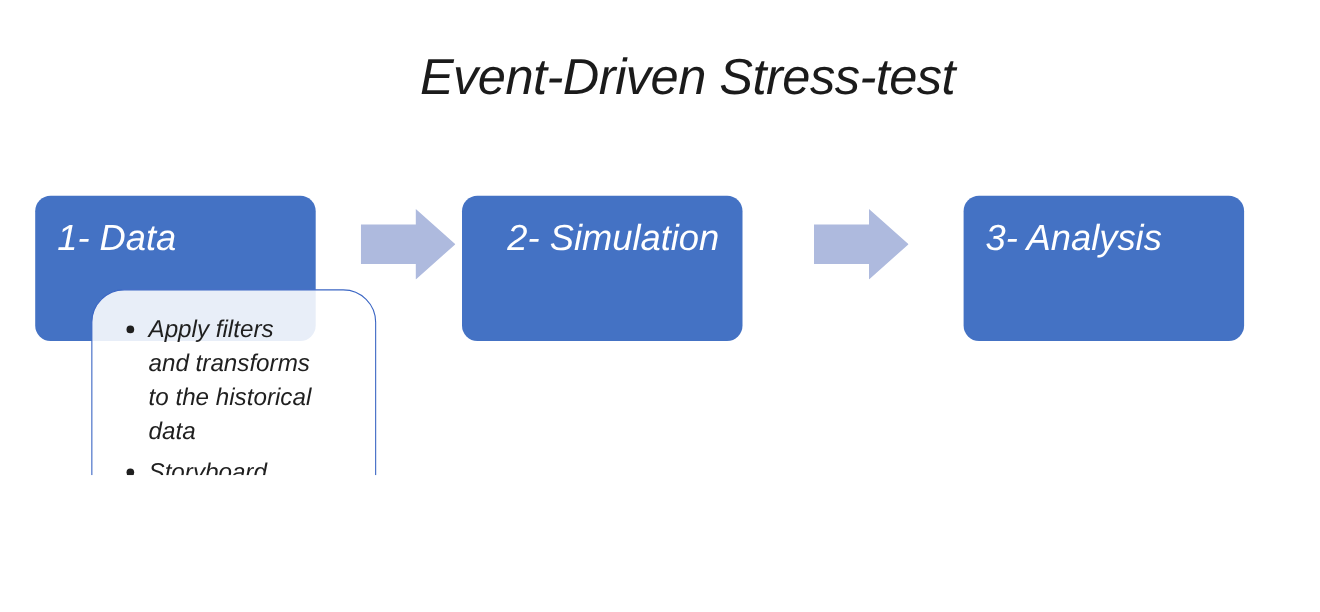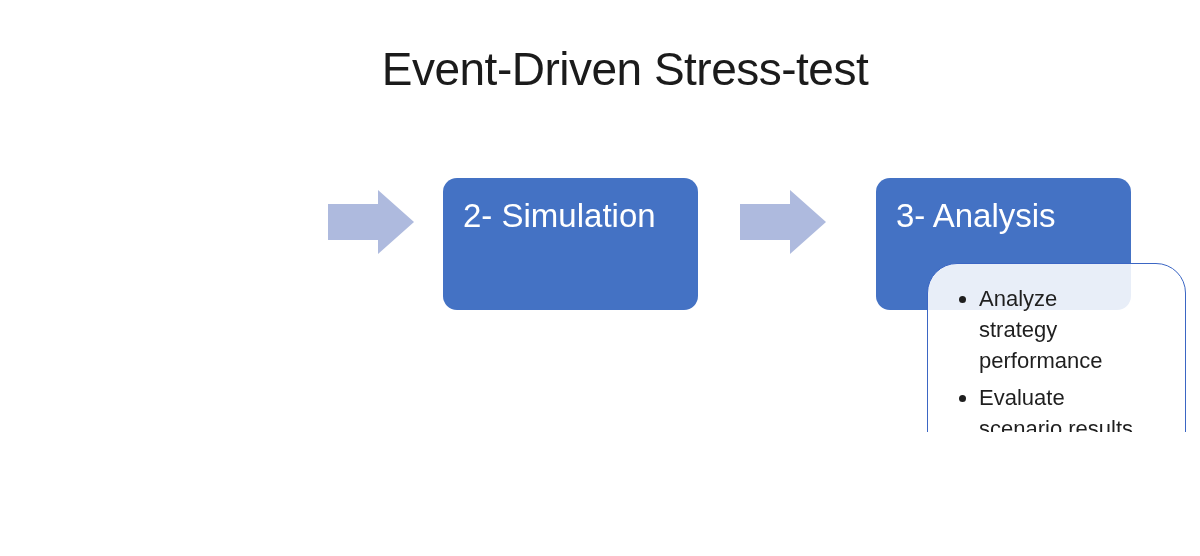--- a/index.html
+++ b/index.html
@@ -11,38 +11,39 @@
     --canvas_bg:#FFFFFF;
   }
   *{margin:0;padding:0;box-sizing:border-box;}
   html,body{background:#fff;}
   body{font-family:"Liberation Sans","DejaVu Sans",sans-serif;}
   .stage{
     position:relative;
     width:1200px;height:432px;
     background:var(--canvas_bg);
     overflow:hidden;
+    font-style:italic;
   }
   .title{
     position:absolute;
     left:0;top:42px;width:100%;
     text-align:center;
     transform:translateX(25px);
     font-size:46px;
     font-weight:400;
     color:#1B1B1B;
     letter-spacing:-0.5px;
   }
   .group{
     position:absolute;
     top:178px;
     width:312px;height:330px;
   }
   .g1{left:32px;}
-  .g2{left:443px;}
+  .g2{left:420px;text-align:center;}
   .g3{left:876px;}
   .hdr{
     position:absolute;
     left:0;top:0;
     width:255px;height:132px;
     background:var(--header_fill);
     border-radius:14px;
     z-index:1;
   }
   .hdr-label{
@@ -84,40 +85,45 @@
   .a1{left:328px;}
   .a2{left:740px;}
 </style>
 </head>
 <body>
 
 <div class="stage">
 
   <h1 class="title">Event-Driven Stress-test</h1>
 
+  <section class="group g1">
+    <div class="hdr">
+      <span class="hdr-label">1- Data</span>
+    </div>
+    <div class="card">
+      <ul>
+        <li>Apply filters and transforms to the historical data</li>
+        <li>Storyboard ready to use</li>
+      </ul>
+    </div>
+  </section>
 
   <svg class="arrow a1" viewBox="0 0 86 64" aria-hidden="true">
     <polygon points="0,14 50,14 50,0 86,32 50,64 50,50 0,50" fill="#AEBADE"></polygon>
   </svg>
 
   <section class="group g2">
     <div class="hdr">
       <span class="hdr-label">2- Simulation</span>
     </div>
   </section>
 
   <svg class="arrow a2" viewBox="0 0 86 64" aria-hidden="true">
     <polygon points="0,14 50,14 50,0 86,32 50,64 50,50 0,50" fill="#AEBADE"></polygon>
   </svg>
 
   <section class="group g3">
     <div class="hdr">
       <span class="hdr-label">3- Analysis</span>
     </div>
-    <div class="card">
-      <ul>
-        <li>Analyze strategy performance</li>
-        <li>Evaluate scenario results and options</li>
-      </ul>
-    </div>
   </section>
 
 </div>
 
 </body></html>

